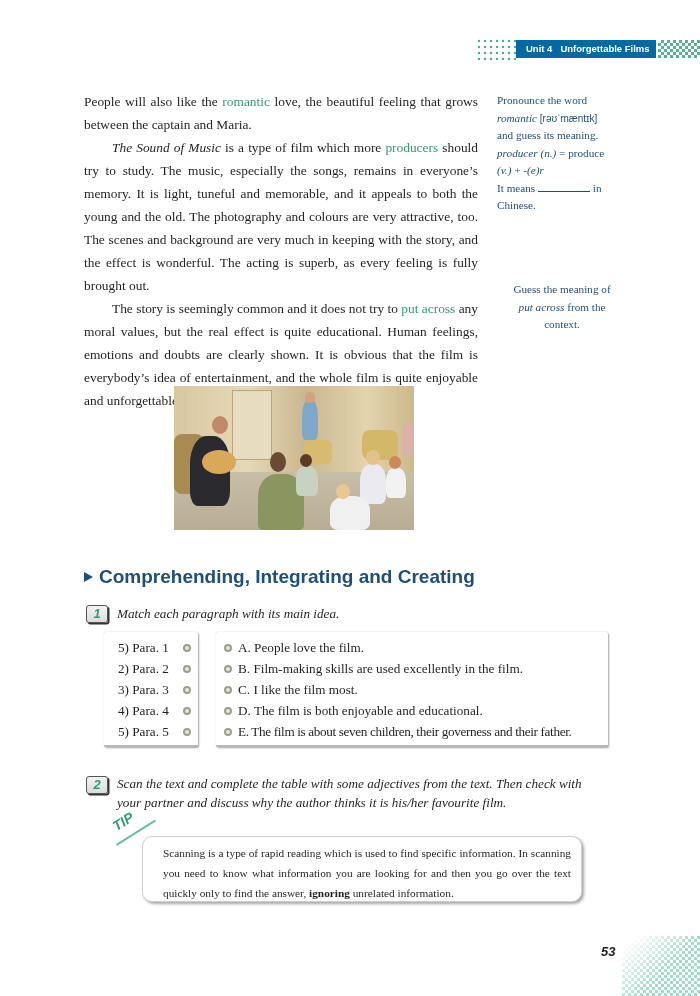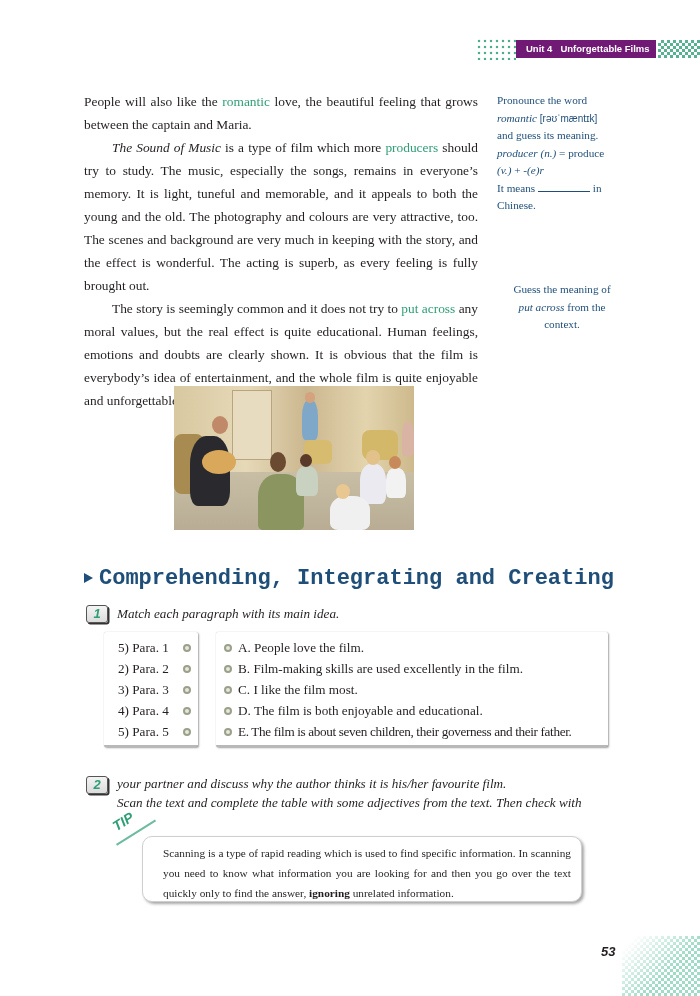--- a/index.html
+++ b/index.html
@@ -5,21 +5,21 @@
   * { box-sizing: border-box; margin: 0; padding: 0; }
   html, body { width: 700px; height: 996px; background: #ffffff; overflow: hidden; }
   body { position: relative; font-family: "Liberation Serif", "DejaVu Serif", serif; color: #231f20; }
 
   
   .header { position: absolute; top: 38px; left: 476px; width: 224px; height: 22px; }
   .header .dots-left { position: absolute; left: 0; top: 0; width: 40px; height: 22px;
     background-image: radial-gradient(circle, #2f9e75 1.4px, transparent 1.6px);
     background-size: 6px 6px; opacity: 0.85; }
   .header .band { position: absolute; left: 40px; top: 2px; width: 140px; height: 18px;
-    background: #701a75; color: #fff; font-family: "Liberation Sans", "DejaVu Sans", sans-serif;
+    background: #0369a1; color: #fff; font-family: "Liberation Sans", "DejaVu Sans", sans-serif;
     font-size: 9.5px; font-weight: bold; line-height: 18px; padding-left: 10px; white-space: nowrap; }
   .header .band span.gap { display: inline-block; width: 8px; }
   .header .dots-right { position: absolute; left: 182px; top: 2px; width: 42px; height: 18px;
     background-image:
       linear-gradient(45deg, #2f9e75 25%, transparent 25%, transparent 75%, #2f9e75 75%),
       linear-gradient(45deg, #2f9e75 25%, transparent 25%, transparent 75%, #2f9e75 75%);
     background-size: 6px 6px; background-position: 0 0, 3px 3px; opacity: 0.8; }
 
   
   .main { position: absolute; left: 84px; top: 90px; width: 394px; font-size: 13.4px; line-height: 23px; text-align: justify; }
@@ -38,22 +38,22 @@
   .photo { position: absolute; left: 174px; top: 386px; width: 240px; height: 144px; overflow: hidden;
     background: linear-gradient(180deg, #c9b58a 0%, #b9a47a 40%, #a38d63 60%, #cfc2a4 100%); }
   .photo .wall { position: absolute; left: 0; top: 0; width: 100%; height: 62%;
     background: linear-gradient(90deg, #d8c8a0 0%, #e6d9b8 30%, #cbb78f 55%, #e3d4ae 80%, #cdb98c 100%); }
   .photo .floor { position: absolute; left: 0; bottom: 0; width: 100%; height: 40%;
     background: linear-gradient(180deg, #c8bea6 0%, #b8ad94 100%); }
   .photo .fig { position: absolute; border-radius: 40% 40% 20% 20%; }
   .photo .head { position: absolute; border-radius: 50%; }
 
   
-  .section-title { position: absolute; left: 84px; top: 566px; font-family: Liberation Mono, monospace;
-    font-size: 22px; font-weight: bold; color: #1f4e79; white-space: nowrap; }
+  .section-title { position: absolute; left: 84px; top: 566px; font-family: Liberation Sans, sans-serif;
+    font-size: 19px; font-weight: bold; color: #1f4e79; white-space: nowrap; }
   .section-title .tri { display: inline-block; width: 0; height: 0; border-left: 9px solid #1f4e79;
     border-top: 5.5px solid transparent; border-bottom: 5.5px solid transparent; margin-right: 6px; vertical-align: 1px; }
 
   
   .badge { position: absolute; width: 22px; height: 18px; border: 1.5px solid #555; border-radius: 3px;
     background: linear-gradient(180deg, #f4f4f4, #dcdcdc); box-shadow: 1.5px 1.5px 0 #333;
     font-family: "Liberation Sans", "DejaVu Sans", sans-serif; font-weight: bold; font-style: italic;
     color: #2f9e75; font-size: 13px; line-height: 15px; text-align: center; }
   .task-text { position: absolute; font-size: 13.2px; font-style: italic; line-height: 19px; }
 
@@ -168,22 +168,22 @@
 <div class="match-row" style="left:118px;top:721px;"><span>5) Para. 5</span><span class="dot" style="margin-left:14px;"></span></div>
 
 <div class="match-row" style="left:224px;top:637px;"><span class="dot" style="margin-right:6px;"></span><span>A. People love the film.</span></div>
 <div class="match-row" style="left:224px;top:658px;"><span class="dot" style="margin-right:6px;"></span><span>B. Film-making skills are used excellently in the film.</span></div>
 <div class="match-row" style="left:224px;top:679px;"><span class="dot" style="margin-right:6px;"></span><span>C. I like the film most.</span></div>
 <div class="match-row" style="left:224px;top:700px;"><span class="dot" style="margin-right:6px;"></span><span>D. The film is both enjoyable and educational.</span></div>
 <div class="match-row" style="left:224px;top:721px;letter-spacing:-0.35px;text-align:right;"><span class="dot" style="margin-right:6px;"></span><span>E. The film is about seven children, their governess and their father.</span></div>
 
 <div class="badge" style="left:86px;top:776px;">2</div>
 <div class="task-text" style="left:117px;top:774px;white-space:nowrap;">
+  <div>Scan the text and complete the table with some adjectives from the text. Then check with</div>
   <div>your partner and discuss why the author thinks it is his/her favourite film.</div>
-  <div>Scan the text and complete the table with some adjectives from the text. Then check with</div>
 </div>
 
 <div class="tip-line"></div>
 <div class="tip-label">TIP</div>
 <div class="tip-box">
   <span>Scanning is a type of rapid reading which is used to find specific information. In scanning you need to know what information you are looking for and then you go over the text quickly only to find the answer, </span><b>ignoring</b><span> unrelated information.</span>
 </div>
 
 <div class="page-num">53</div>
 <div class="corner-dots"></div>

